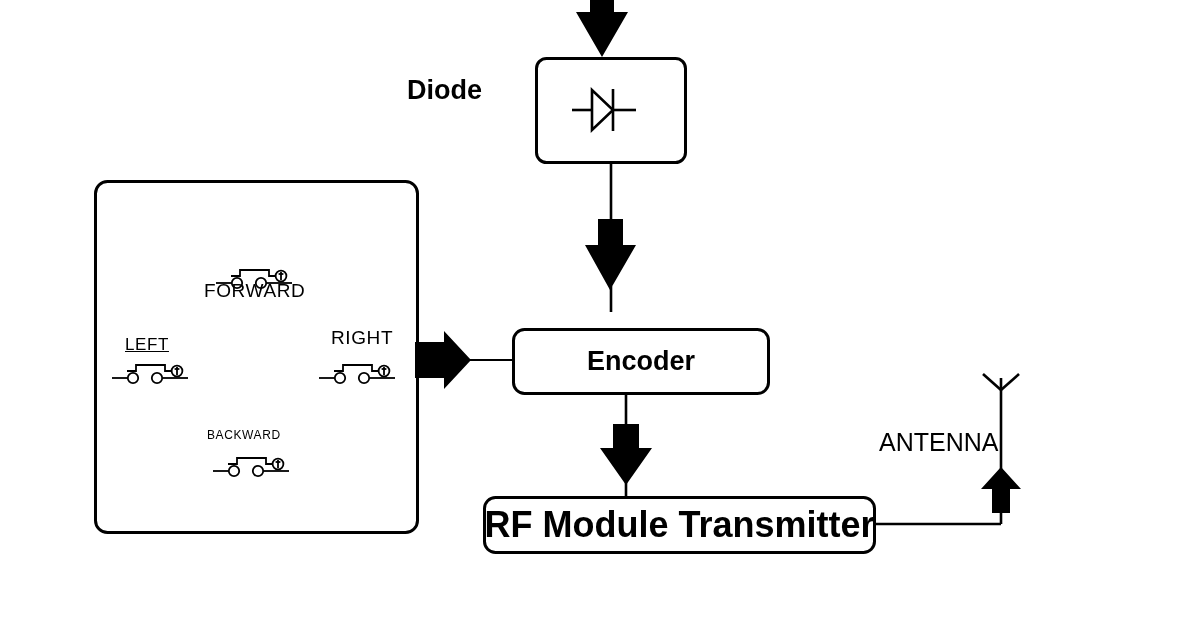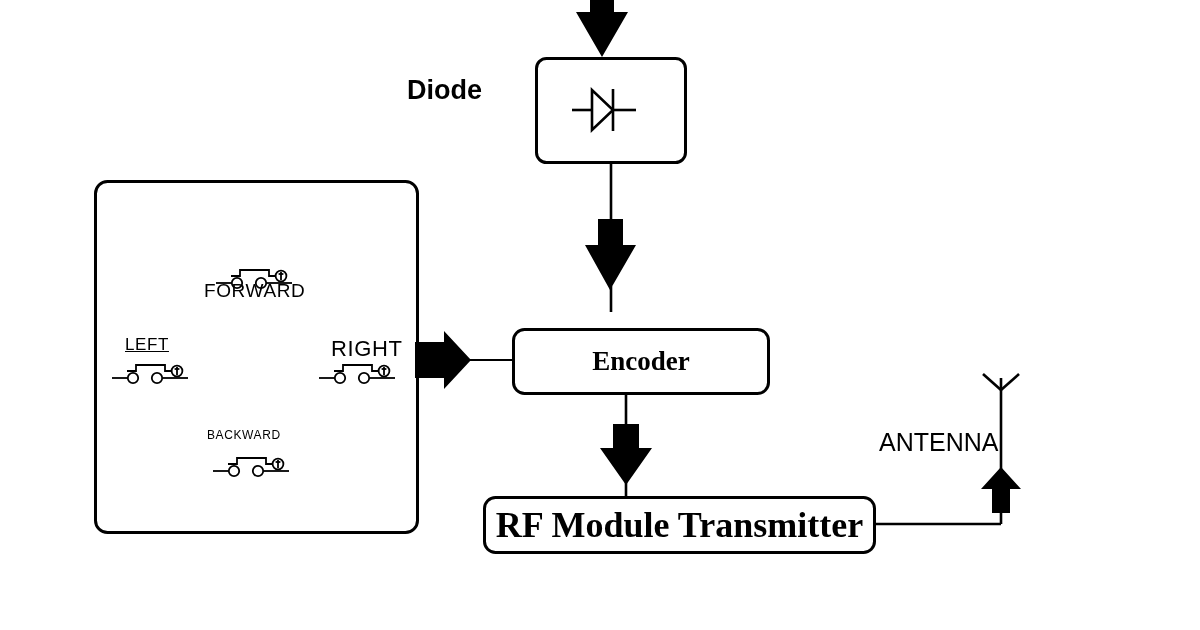--- a/index.html
+++ b/index.html
@@ -37,21 +37,21 @@
   }
   .lbl-plain {
     font-family: "Liberation Sans", sans-serif;
     font-weight: normal;
   }
   .box-text {
     position: absolute;
     display: flex;
     align-items: center;
     justify-content: center;
-    font-family: Liberation Serif, serif;
+    font-family: Liberation Sans, sans-serif;
     font-weight: bold;
     color: #000000;
     white-space: pre;
   }
   .sw-label {
     position: absolute;
     font-family: "Liberation Sans", sans-serif;
     font-weight: normal;
     letter-spacing: 0.6px;
     color: #000000;
@@ -164,17 +164,17 @@
   <div class="box-text" style="left:514px; top:330px; width:254px; height:63px; font-size:27px;">Encoder</div>
 
   <div class="box-text" style="left:485px; top:498px; width:389px; height:54px; font-size:36px;">RF Module Transmitter</div>
 
   <div class="lbl lbl-plain" style="left:879px; top:430px; font-size:25px;">ANTENNA</div>
 
   <div class="sw-label" style="left:204px; top:240px; font-size:19px;margin-top:40px;">FORWARD</div>
 
   <div class="sw-label" style="left:125px; top:335px; font-size:17px;text-decoration:underline;">LEFT</div>
 
-  <div class="sw-label" style="left:331px; top:336px; font-size:22px;">RIGHT</div>
+  <div class="sw-label" style="left:331px; top:327px; font-size:19px;">RIGHT</div>
 
   <div class="sw-label" style="left:207px; top:428px; font-size:12px;">BACKWARD</div>
 
 </div>
 
 </body></html>

